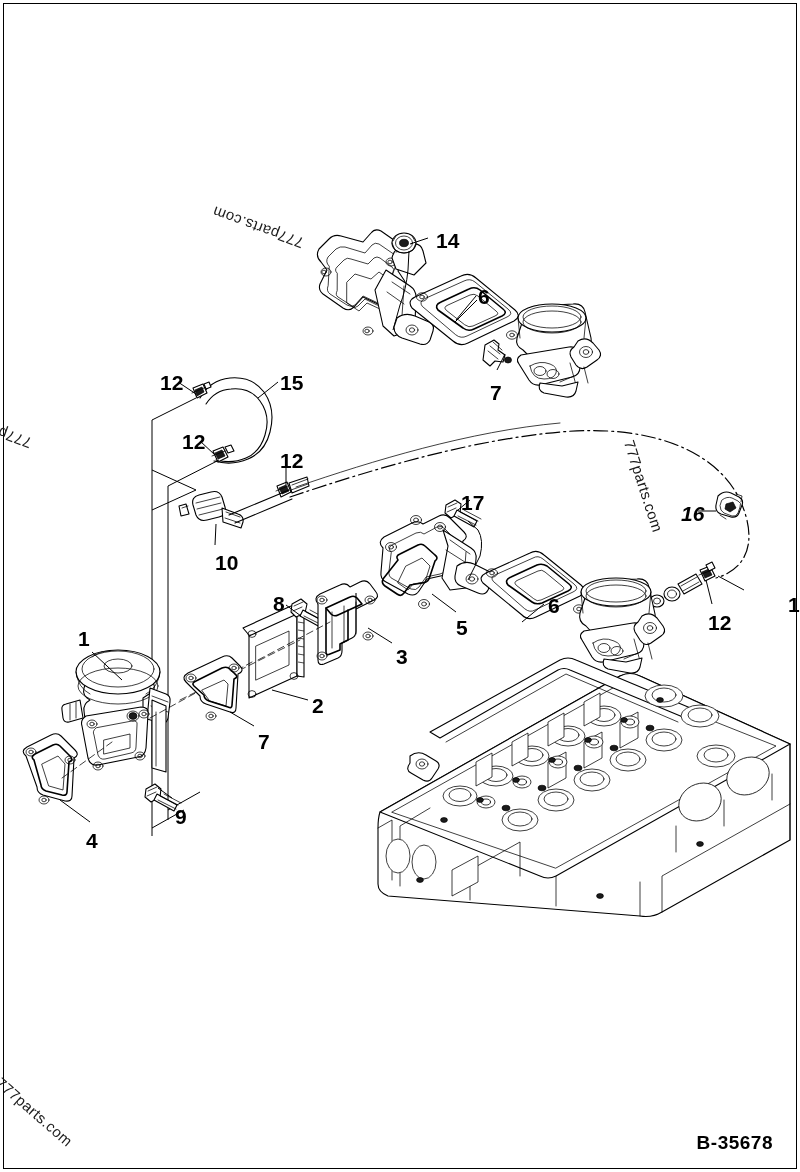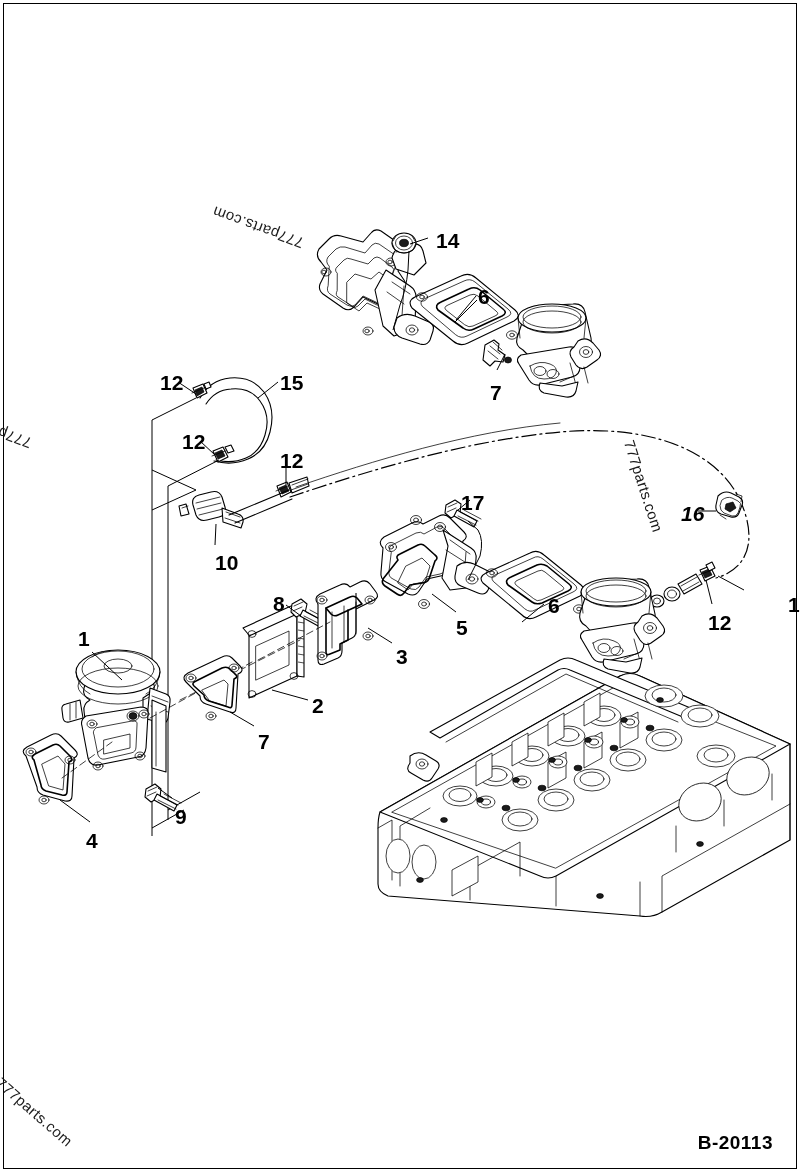--- a/index.html
+++ b/index.html
@@ -510,15 +510,15 @@
   <div class="callout" style="left:436px;top:230px;">14</div>
   <div class="callout" style="left:258px;top:731px;">7</div>
   <div class="callout" style="left:681px;top:503px;font-style:italic;">16</div>
   <div class="callout" style="left:461px;top:492px;">17</div>
 
   <div class="wm" style="left:300px;top:252px;transform:rotate(200deg);transform-origin:0 0;">777parts.com</div>
   <div class="wm" style="left:28px;top:452px;transform:rotate(200deg);transform-origin:0 0;">777parts.com</div>
   <div class="wm" style="left:637px;top:438px;transform:rotate(72deg);transform-origin:0 0;">777parts.com</div>
   <div class="wm" style="left:4px;top:1074px;transform:rotate(41deg);transform-origin:0 0;">777parts.com</div>
 
-  <div id="drawing-no">B-20113</div>
+  <div id="drawing-no">B-35678</div>
 
 </div>
 
 </body></html>

